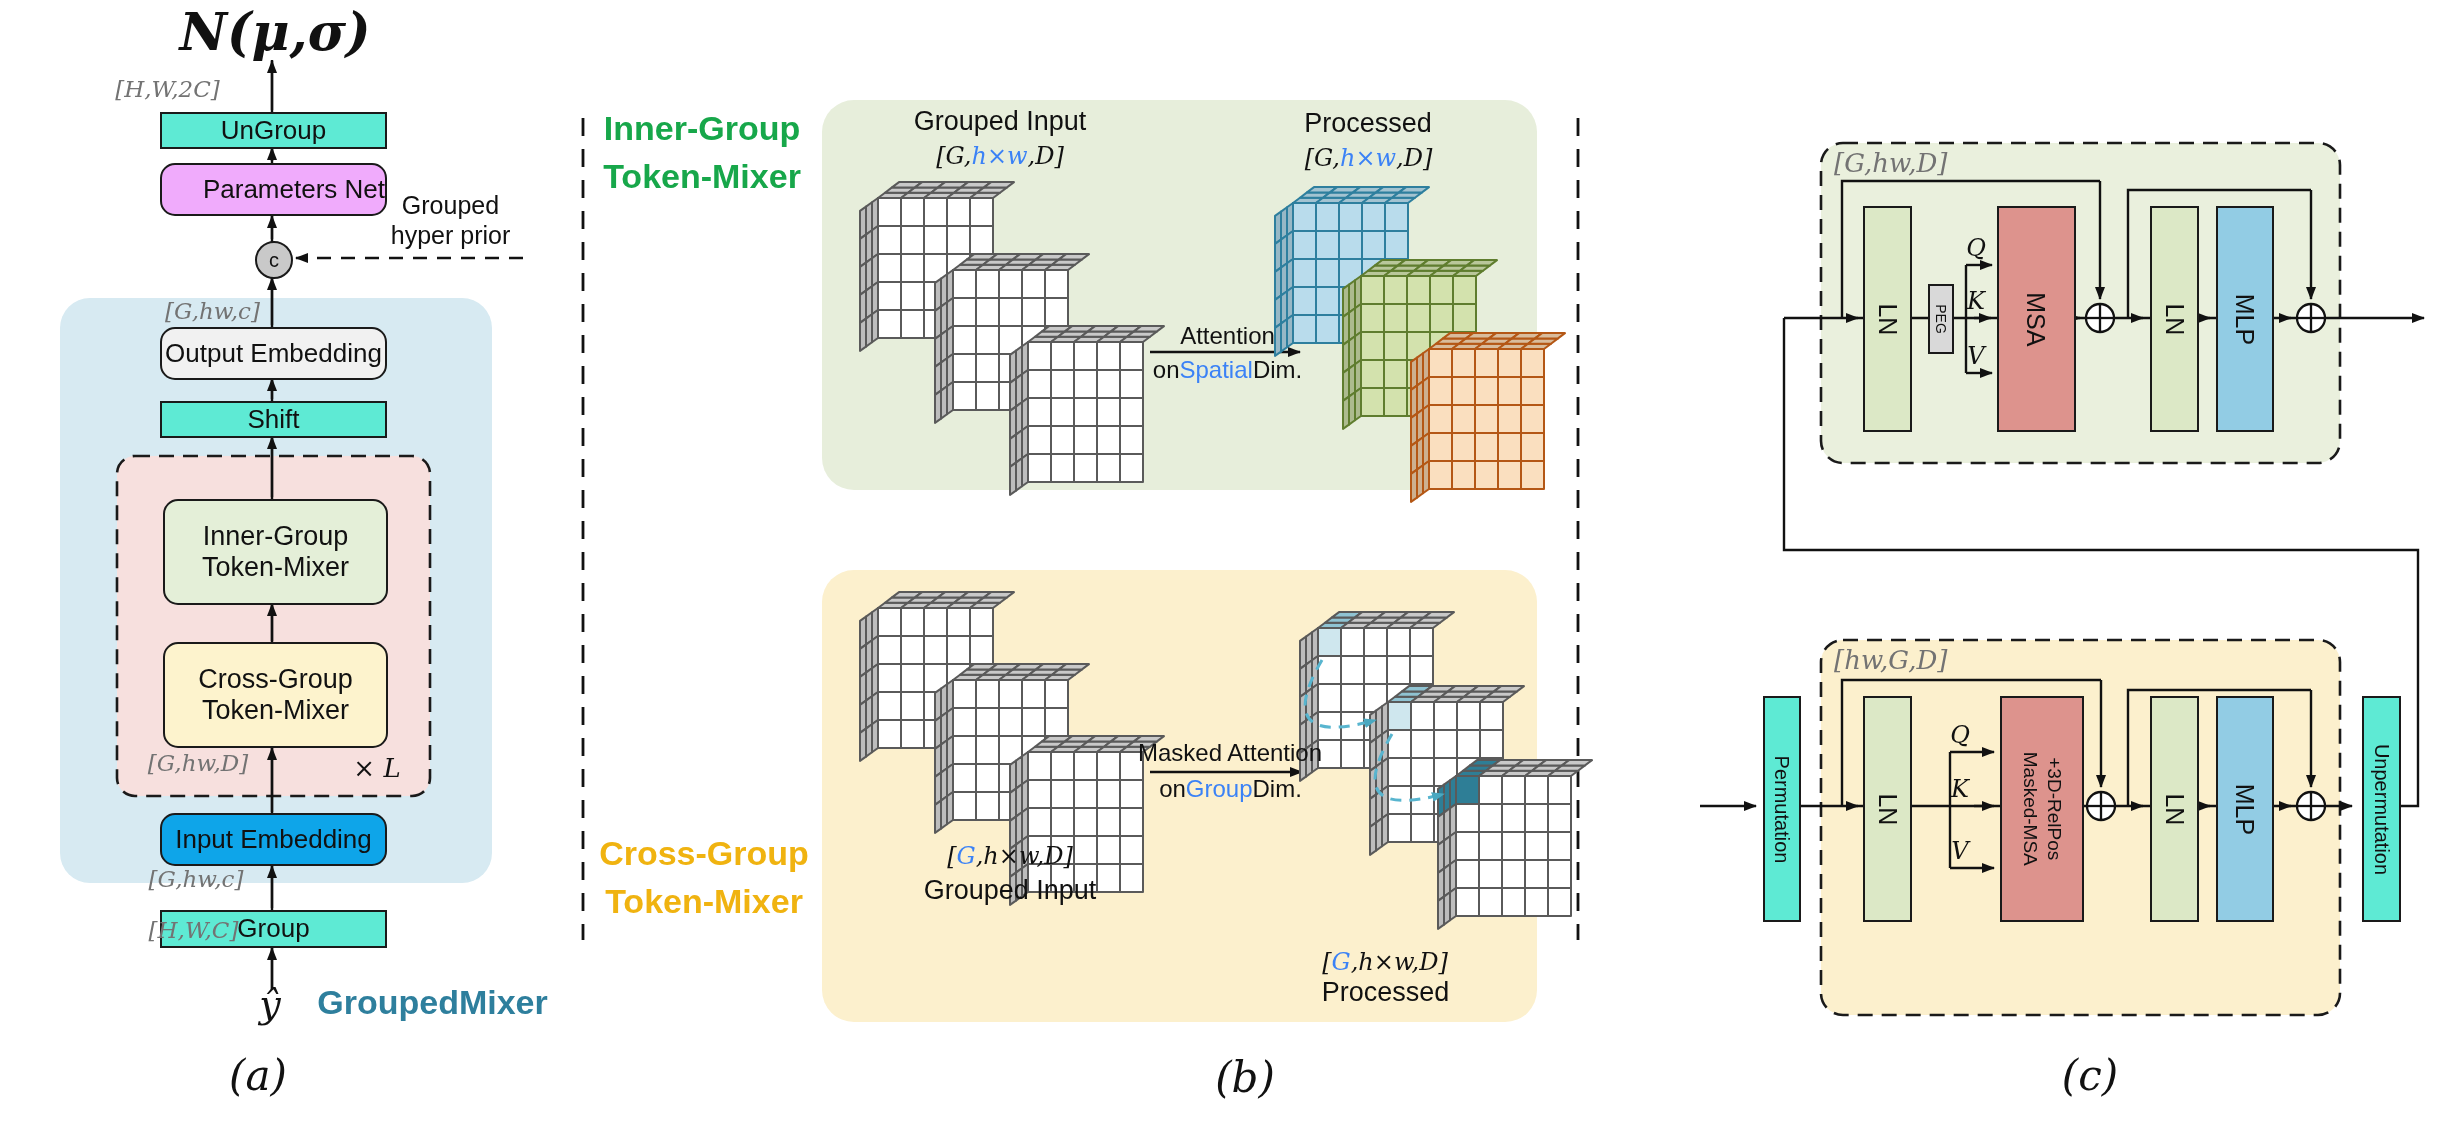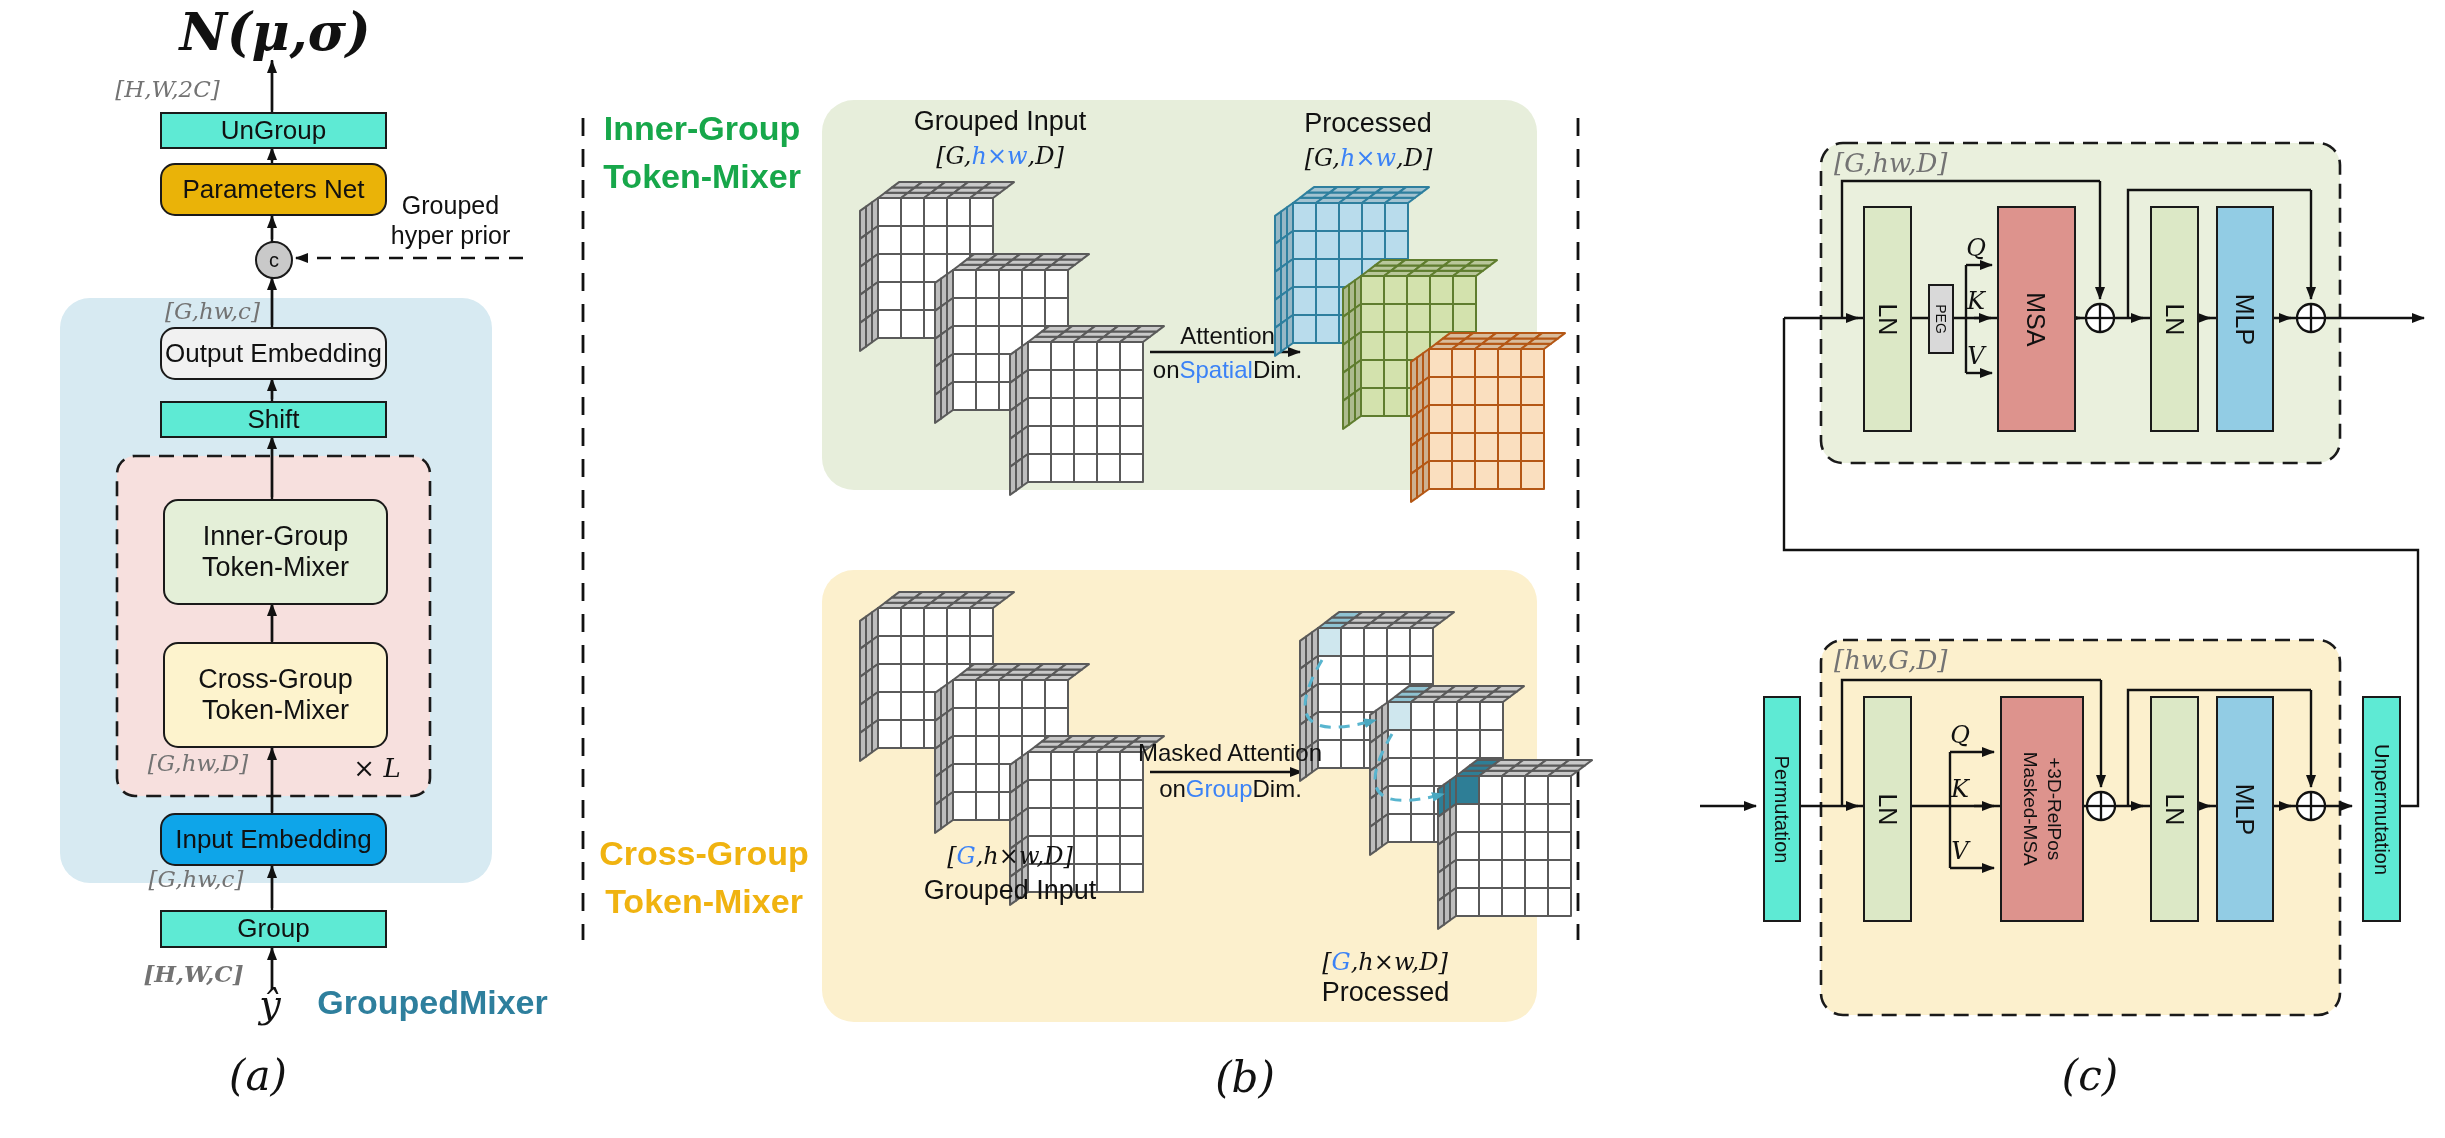--- a/index.html
+++ b/index.html
@@ -789,21 +789,21 @@
         <rect x="1525" y="888" width="23" height="28" fill="#ffffff" stroke="#5a5a5a" stroke-width="2" stroke-linejoin="round"></rect>
         <rect x="1548" y="888" width="23" height="28" fill="#ffffff" stroke="#5a5a5a" stroke-width="2" stroke-linejoin="round"></rect>
       </g>
       <path d="M1322,660 C 1288,718 1305,740 1376,720" fill="none" stroke="#58b5cf" stroke-width="3" stroke-dasharray="11 8" marker-end="url(#aht)"></path>
       <path d="M1392,734 C 1358,792 1375,812 1444,794" fill="none" stroke="#58b5cf" stroke-width="3" stroke-dasharray="11 8" marker-end="url(#aht)"></path>
     </svg>
 
   <div class="abs z2 ctr bx" style="left:160px;top:112px;width:223px;height:33px;">
        <span>UnGroup</span>
     </div>
-  <div class="abs z2 ctr bx rd" style="left:160px;top:163px;width:223px;height:49px;background:#eab308;">
+  <div class="abs z2 ctr bx rd" style="left:160px;top:163px;width:223px;height:49px;background:#f0abfc;justify-content:flex-end;">
        <span>Parameters Net</span>
     </div>
   <div class="abs z2 ctr" style="left:255px;top:241px;width:34px;height:34px;border:2.5px solid #1a1a1a;border-radius:50%;background:#c9c9c9;font-size:20px;">
        <span>c</span>
     </div>
   <div class="abs z2 ctr bx rd" style="left:160px;top:327px;width:223px;height:49px;background:#f1f1f1;">
        <span>Output Embedding</span>
     </div>
   <div class="abs z2 ctr bx" style="left:160px;top:401px;width:223px;height:33px;">
        <span>Shift</span>
@@ -870,21 +870,21 @@
     </div>
   <div class="abs z3 ctr dim" style="left:105px;top:76px;width:125px;height:26px;">[H,W,2C]</div>
   <div class="abs z3" style="left:378px;top:190px;width:145px;height:62px;font-size:25px;text-align:center;line-height:1.2;">
        <span style="display:block">Grouped</span>
        <span style="display:block">hyper prior</span>
     </div>
   <div class="abs z3 ctr dim" style="left:150px;top:298px;width:125px;height:26px;">[G,hw,c]</div>
   <div class="abs z3 ctr dim" style="left:138px;top:750px;width:120px;height:26px;">[G,hw,D]</div>
   <div class="abs z3 ctr math" style="left:348px;top:753px;width:58px;height:30px;font-size:26px;">× L</div>
   <div class="abs z3 ctr dim" style="left:136px;top:866px;width:120px;height:26px;">[G,hw,c]</div>
-  <div class="abs z3 ctr dim" style="left:131px;top:960px;width:125px;height:26px;font-weight:bold;">[H,W,C]</div>
+  <div class="abs z3 ctr dim" style="left:131px;top:917px;width:125px;height:26px;">[H,W,C]</div>
   <div class="abs z3 ctr math" style="left:240px;top:980px;width:60px;height:48px;font-size:38px;">ŷ</div>
   <div class="abs z3 ctr" style="left:315px;top:983px;width:235px;height:38px;font-size:34px;font-weight:bold;color:#2e7f9d;">GroupedMixer</div>
   <div class="abs z3 ctr math" style="left:208px;top:1046px;width:100px;height:58px;font-size:42px;">(a)</div>
 
   <div class="abs z3 ctr" style="left:588px;top:103px;width:228px;height:100px;font-size:34px;font-weight:bold;color:#17a74a;line-height:1.4;">
        <span>
         <span style="display:block">Inner-Group</span>
         <span style="display:block">Token-Mixer</span>
        </span>
     </div>

